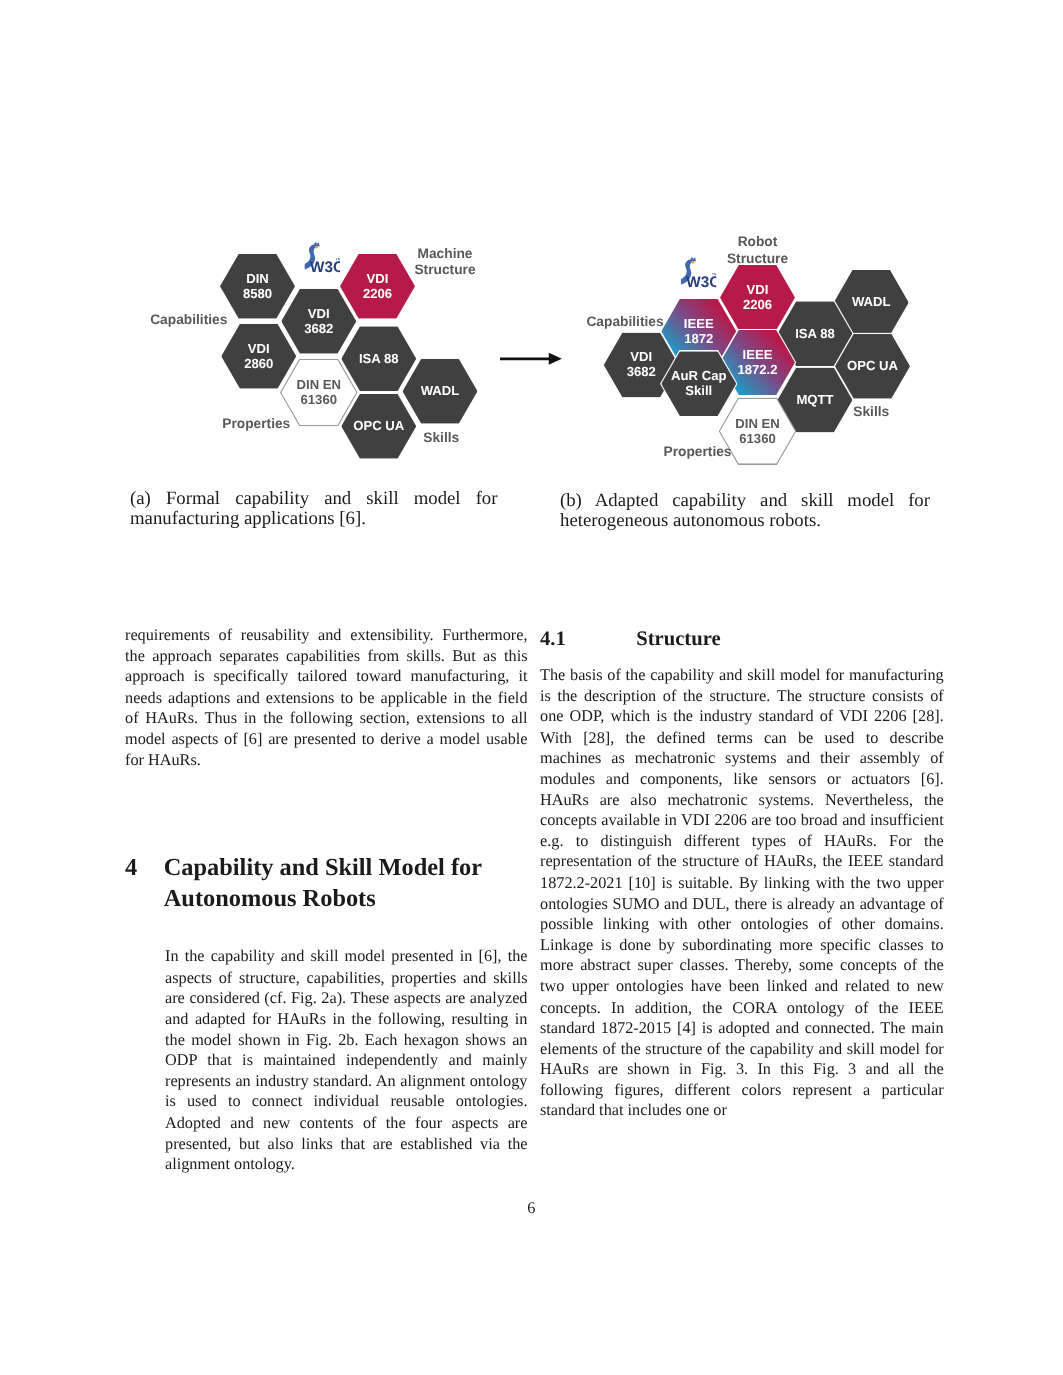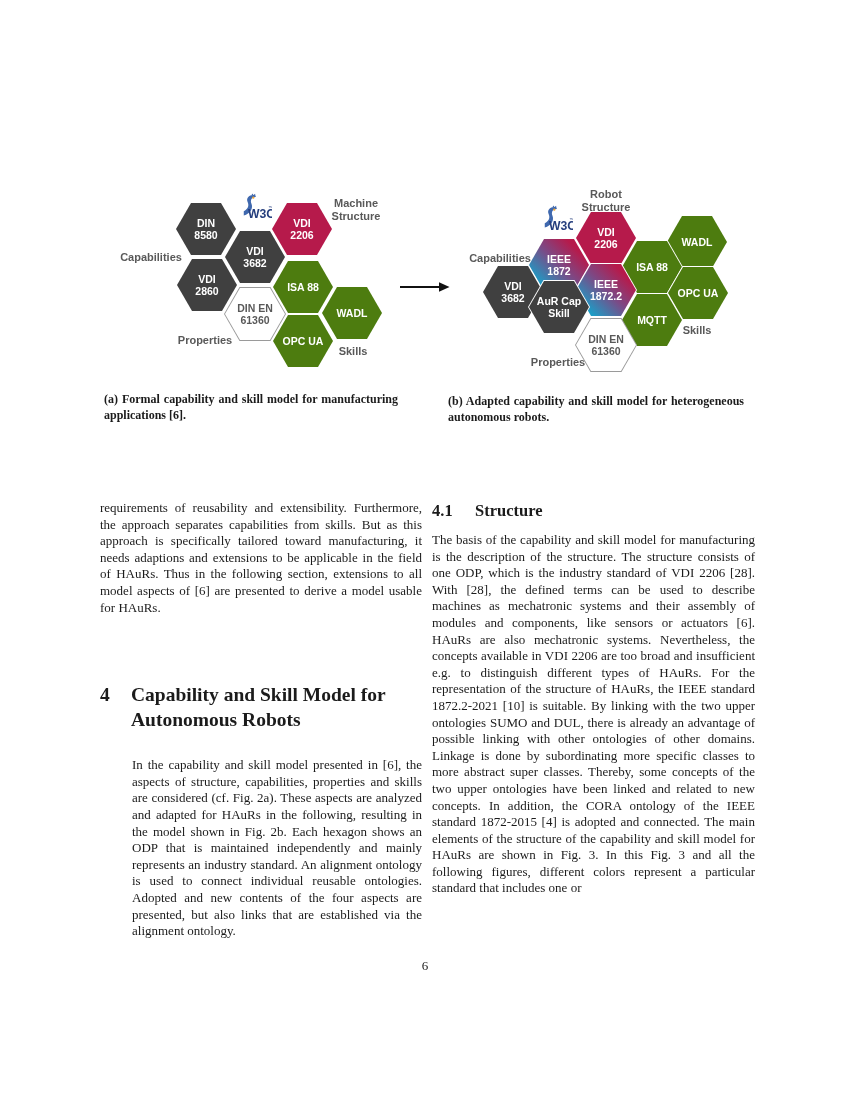--- a/index.html
+++ b/index.html
@@ -21,21 +21,21 @@
     clip-path:polygon(25% 0%,75% 0%,100% 50%,75% 100%,25% 100%,0% 50%);
     background:#ffffff;
   }
   .hex-fill{
     position:absolute;inset:1px;
     clip-path:polygon(25% 0%,75% 0%,100% 50%,75% 100%,25% 100%,0% 50%);
     display:flex;align-items:center;justify-content:center;text-align:center;
   }
   .hex--blue  {background:#404040;}
   .hex--crimson{background:#b61a4b;}
-  .hex--gold  {background:#4d7c0f;}
+  .hex--gold  {background:#404040;}
   .hex--white {background:#ffffff;}
   .hex.hex-border--white{background:#9a9a9a;}
   .hex-text{
     font-family:"Liberation Sans", sans-serif;
     font-weight:bold;font-size:10.5px;line-height:12px;color:#ffffff;
   }
   .hex--gradient{background:linear-gradient(45deg,#1d9cc5 16%,#7b4a86 50%,#b61a4b 80%);}
   .hex--white .hex-text{color:#595959;}
 
   .fig-label{
@@ -46,21 +46,21 @@
   }
 
   .w3c-logo{position:absolute;width:32px;height:29px;}
   .logo-a{left:240px;top:193px;}
   .logo-b{left:541px;top:205px;}
 
   .transform-arrow{position:absolute;left:399px;top:280px;width:52px;height:14px;}
 
   
   .subcaption{
-    position:absolute;font-size:12px;line-height:16px;text-align:justify;color:#1b1b1b;font-weight:bold;
+    position:absolute;font-size:15px;line-height:16px;text-align:justify;color:#1b1b1b;
   }
   .subcaption-a{left:104px;top:391px;width:294px;}
   .subcaption-b{left:448px;top:393px;width:296px;}
   .figure-caption{
     position:absolute;left:100px;top:441px;width:657px;
     font-size:13px;line-height:17px;text-align:justify;
   }
 
   
   .col{position:absolute;text-align:justify;hyphens:auto;}
@@ -70,21 +70,21 @@
 
   .section-heading{
     display:flex;margin-top:66px;
     font-weight:bold;font-size:19.5px;line-height:25px;text-align:left;
   }
   .section-heading .sec-num{flex:0 0 31px;}
   .section-heading .sec-title{flex:1;}
 
   .subsection-heading{
     display:flex;
-    font-weight:bold;font-size:16.5px;line-height:20px;text-align:left;
+    font-weight:bold;font-size:16.5px;line-height:20px;text-align:left;gap:34px;
   }
   .subsection-heading .sec-num{flex:0 0 43px;}
 
   .col-left .para2{margin-top:25px;margin-left:32px;}
   .col-right .para1{margin-top:11px;}
 
   .page-number{
     position:absolute;left:0;top:958px;width:850px;
     text-align:center;font-size:13px;color:#1b1b1b;
   }

